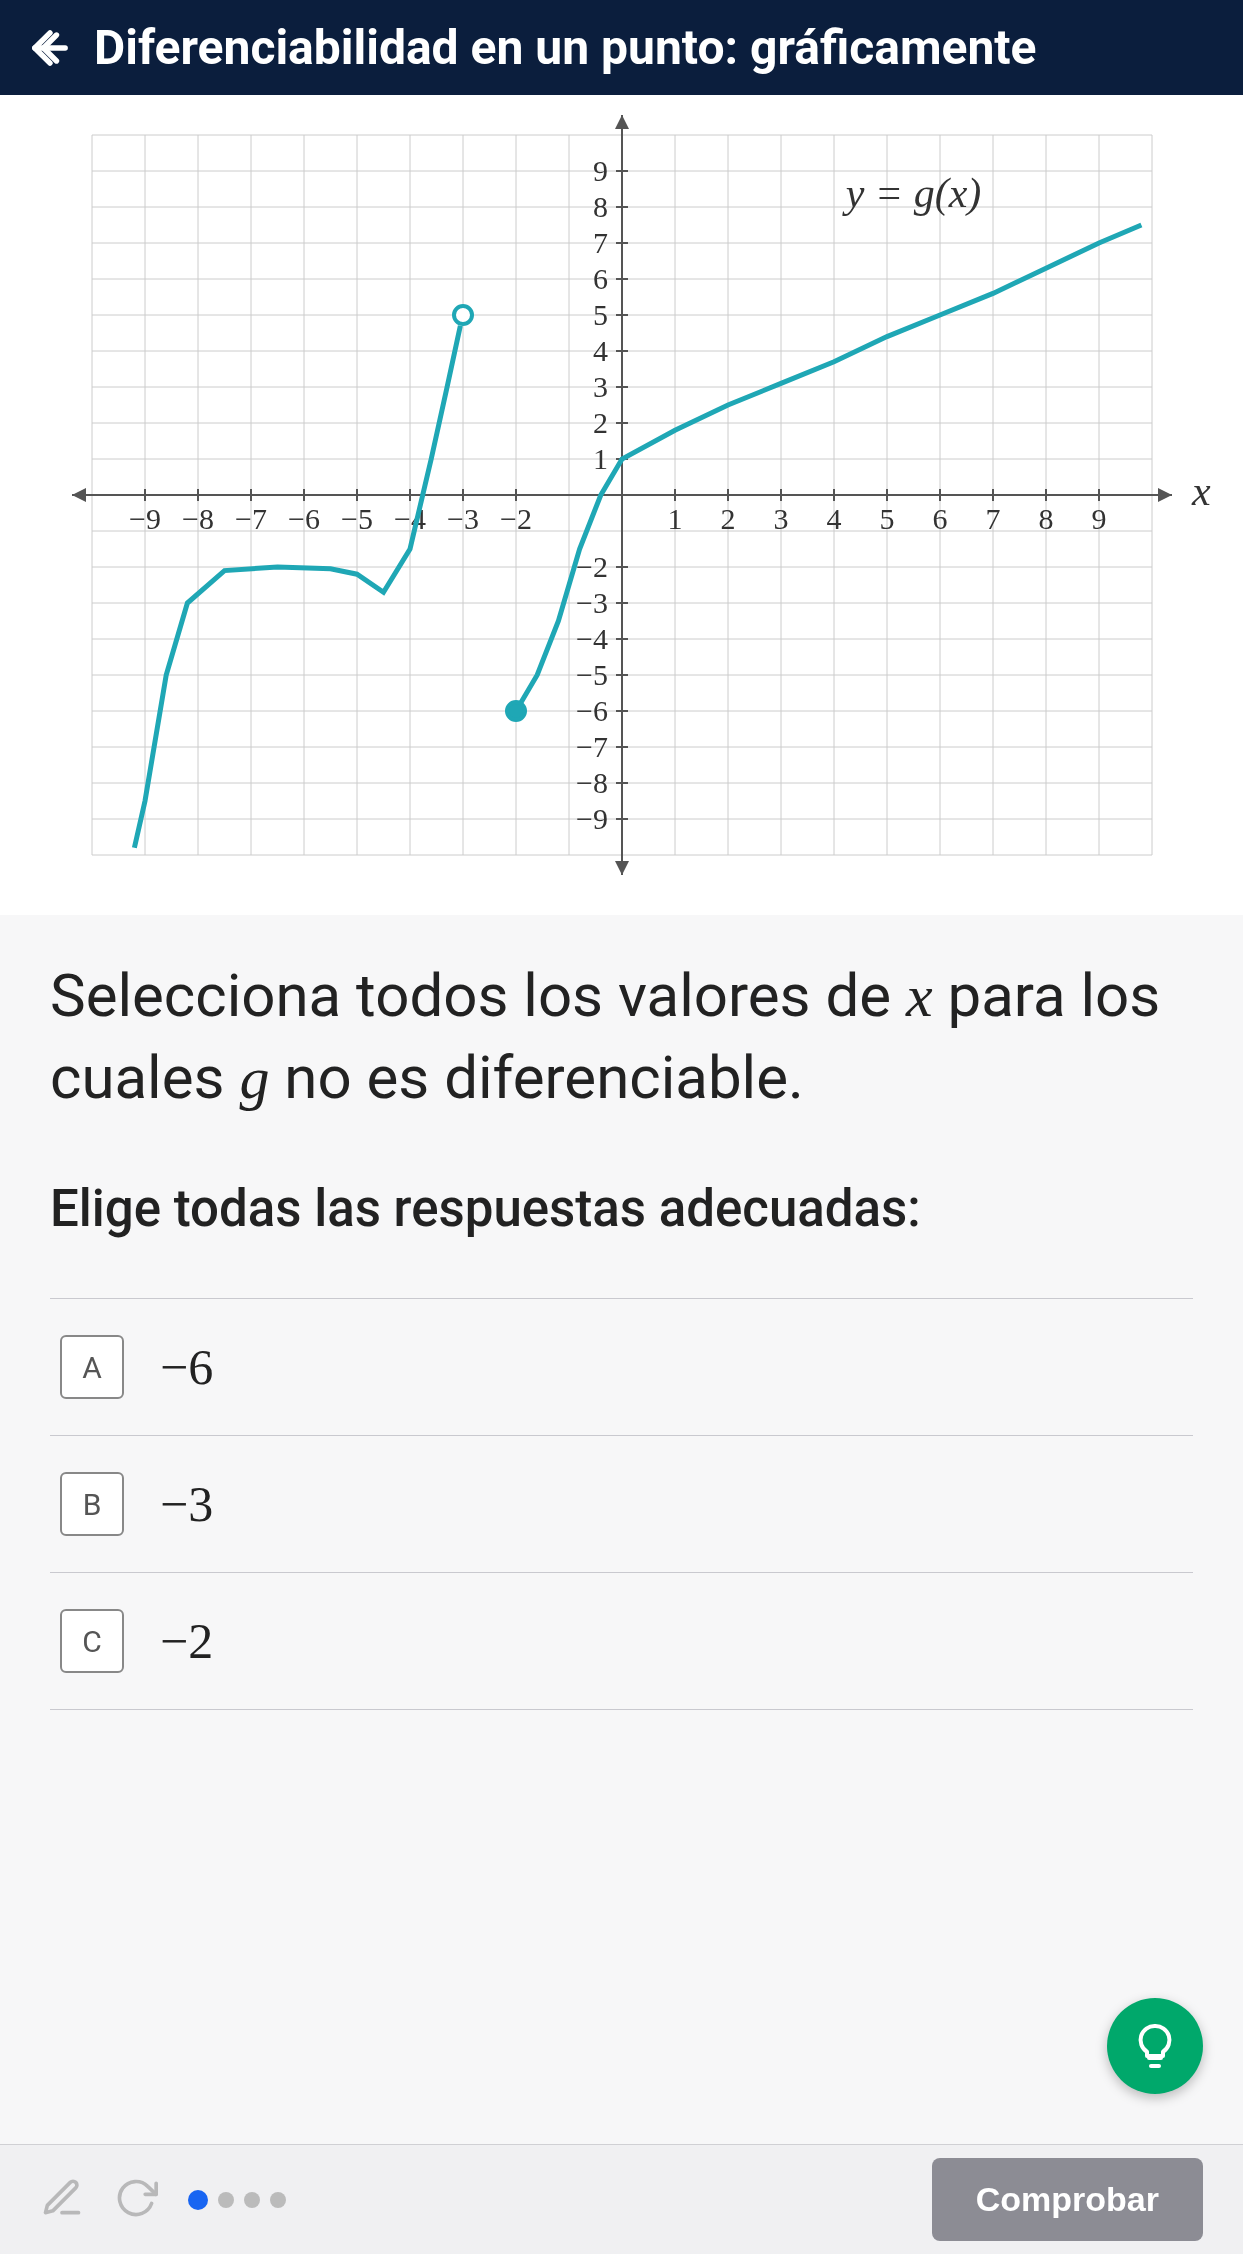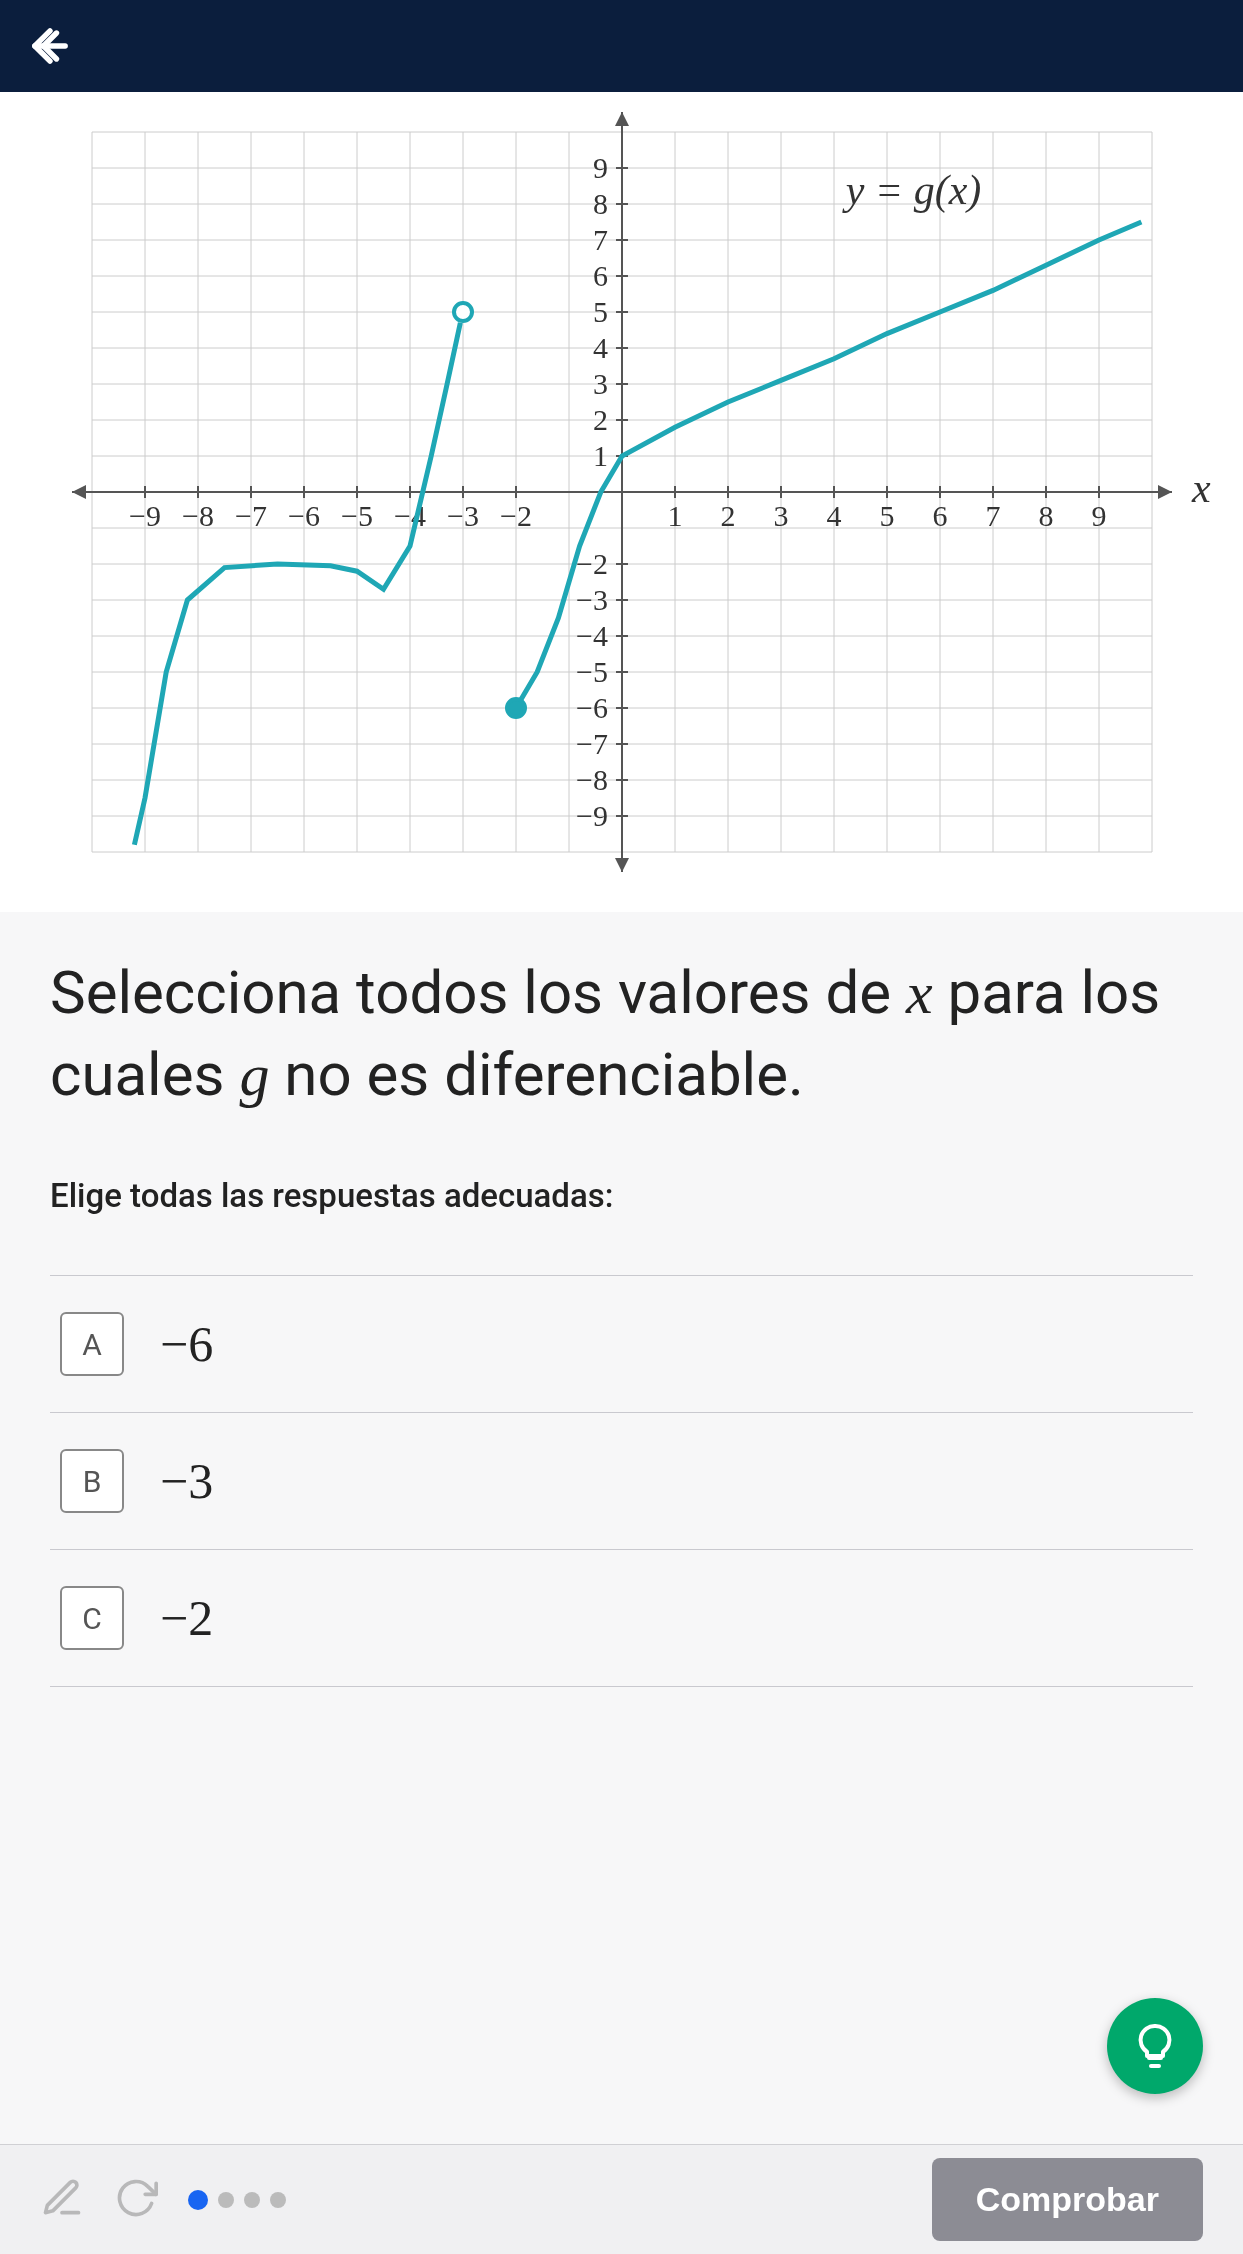--- a/index.html
+++ b/index.html
@@ -32,21 +32,21 @@
   .question-area {
     padding: 40px 50px 30px 50px;
   }
   .question {
     font-size: 60px;
     color: #222;
     line-height: 1.35;
   }
   .question .mathvar { font-family: "Times New Roman", serif; font-style: italic; }
   .instruction {
-    font-size: 33px;
+    font-size: 51px;
     color: #222;
     margin-top: 60px;
     font-weight: 500;
   }
   .options { margin: 30px 50px 0 50px; }
   .option-row {
     display:flex;
     align-items:center;
     gap: 36px;
     padding: 36px 10px;
@@ -119,20 +119,21 @@
 
 <div class="header">
   <div class="back-icon">
     <svg width="52" height="52" viewBox="0 0 24 24" fill="none" stroke="#fff" stroke-width="2.5" stroke-linecap="round" stroke-linejoin="round">
       <polyline points="15 18 9 12 15 6"></polyline>
       <line x1="9" y1="12" x2="21" y2="12" style="display:none"></line>
       <path d="M19 12H5"></path>
         <path d="M12 19l-7-7 7-7"></path>
     </svg>
   </div>
+  <div class="title">Diferenciabilidad en un punto: gráficamente</div>
 </div>
 
 <div class="chart-area">
   <svg id="chart-svg" width="1180" height="780">
       <line x1="60" y1="750" x2="60" y2="30" class="gridline"></line>
       <line x1="113" y1="750" x2="113" y2="30" class="gridline"></line>
       <line x1="166" y1="750" x2="166" y2="30" class="gridline"></line>
       <line x1="219" y1="750" x2="219" y2="30" class="gridline"></line>
       <line x1="272" y1="750" x2="272" y2="30" class="gridline"></line>
       <line x1="325" y1="750" x2="325" y2="30" class="gridline"></line>

